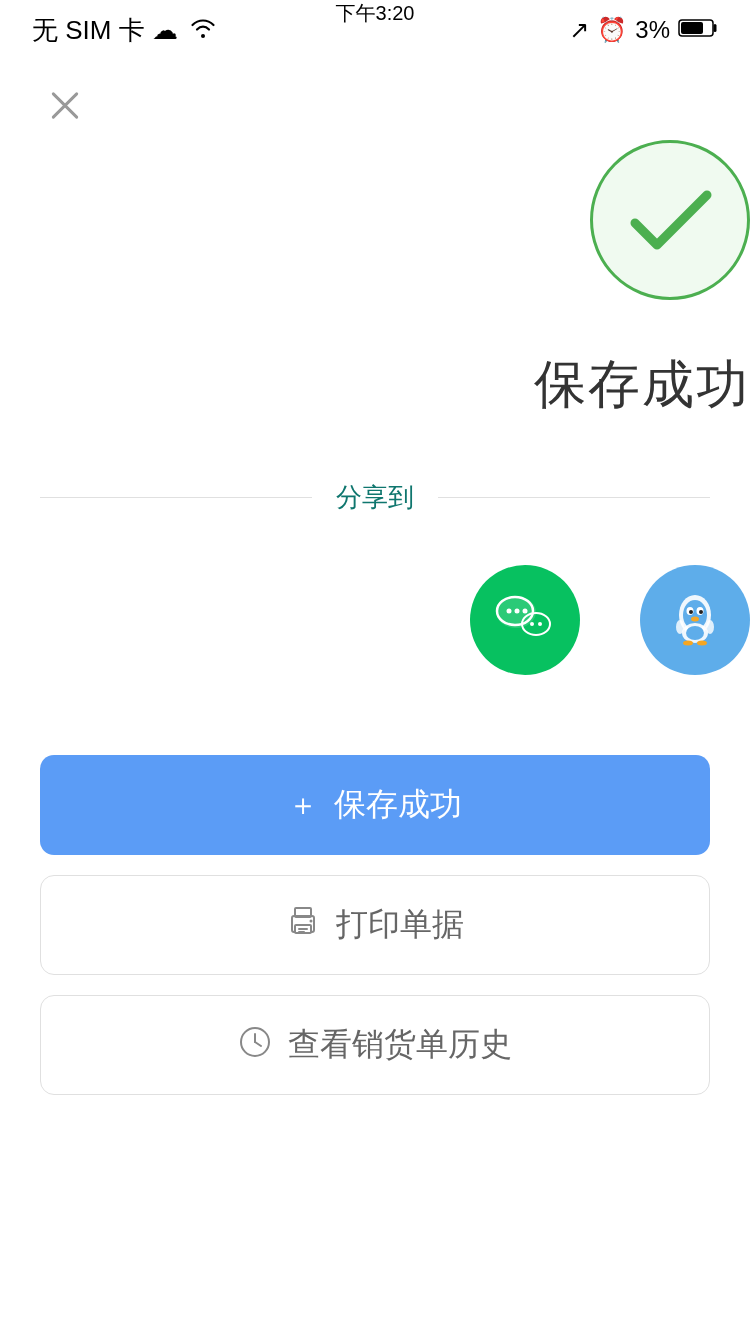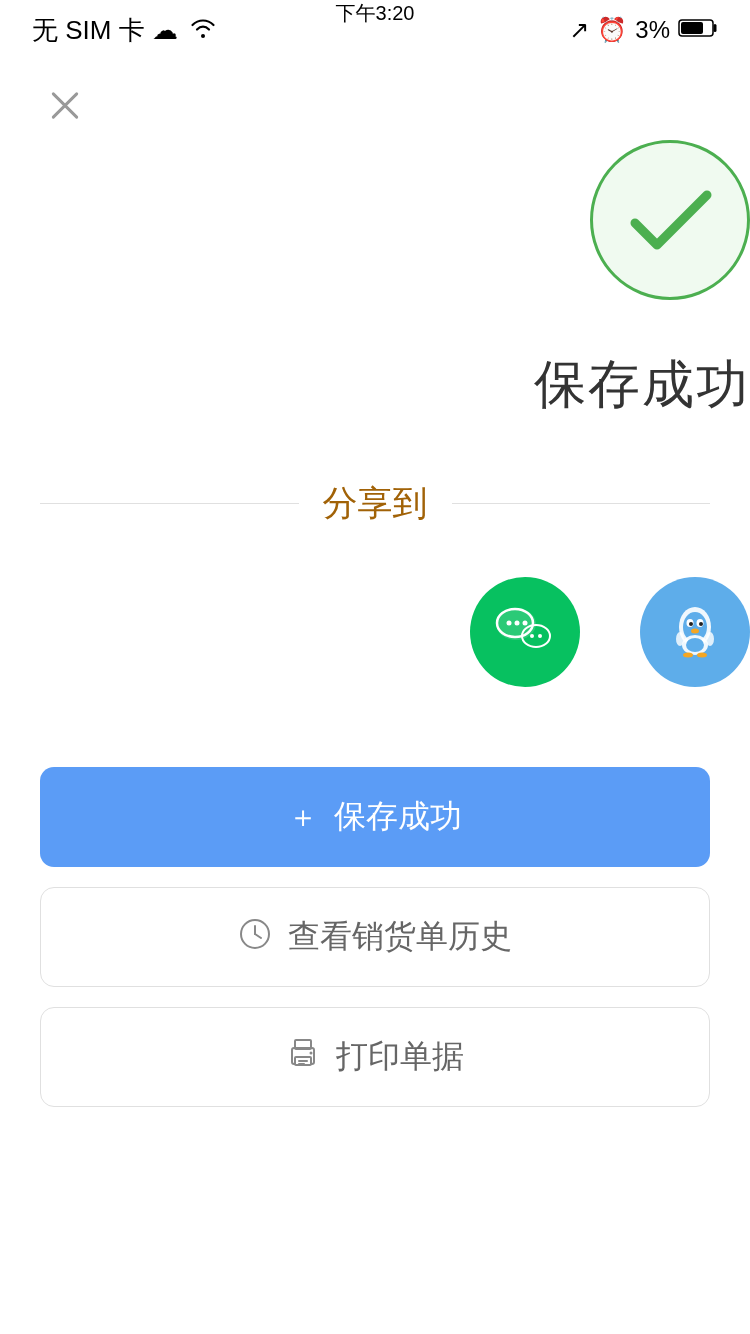--- a/index.html
+++ b/index.html
@@ -124,22 +124,22 @@
       margin-bottom: 50px;
     }
 
     .divider-line {
       flex: 1;
       height: 1px;
       background: #e0e0e0;
     }
 
     .share-label {
-      font-size: 35px;
-      color: #a16207;
+      font-size: 26px;
+      color: #0f766e;
       padding: 0 24px;
     }
 
     
     .share-icons {
       display: flex;
       gap: 60px;
       margin-bottom: 80px;
     }
 
@@ -288,41 +288,41 @@
         <ellipse cx="18" cy="40" rx="4" ry="7" fill="white" opacity="0.8"></ellipse>
         <ellipse cx="48" cy="40" rx="4" ry="7" fill="white" opacity="0.8"></ellipse>
       </svg>
     </div>
   </div>
 
   <div class="actions">
     <button class="btn btn-primary">
       <span class="btn-icon">＋</span>
       <span>保存成功</span>
-    </button>
-
-    <button class="btn btn-secondary">
-      <span class="btn-icon">
-        <svg width="34" height="34" viewBox="0 0 34 34" fill="none">
-          <circle cx="17" cy="17" r="14" stroke="#888" stroke-width="2"></circle>
-          <line x1="17" y1="9" x2="17" y2="17" stroke="#888" stroke-width="2" stroke-linecap="round"></line>
-          <line x1="17" y1="17" x2="23" y2="21" stroke="#888" stroke-width="2" stroke-linecap="round"></line>
-        </svg>
-      </span>
-      <span>查看销货单历史</span>
     </button>
 
     <button class="btn btn-secondary">
       <span class="btn-icon">
         <svg width="34" height="32" viewBox="0 0 34 32" fill="none">
           <rect x="6" y="10" width="22" height="16" rx="2" stroke="#888" stroke-width="2"></rect>
           <rect x="9" y="2" width="16" height="9" rx="1" stroke="#888" stroke-width="2"></rect>
           <rect x="9" y="19" width="16" height="8" rx="1" stroke="#888" stroke-width="2" fill="white"></rect>
           <rect x="12" y="22" width="10" height="2" rx="1" fill="#888"></rect>
           <rect x="12" y="25" width="7" height="2" rx="1" fill="#888"></rect>
           <circle cx="25" cy="15" r="1.5" fill="#888"></circle>
         </svg>
       </span>
       <span>打印单据</span>
     </button>
+
+    <button class="btn btn-secondary">
+      <span class="btn-icon">
+        <svg width="34" height="34" viewBox="0 0 34 34" fill="none">
+          <circle cx="17" cy="17" r="14" stroke="#888" stroke-width="2"></circle>
+          <line x1="17" y1="9" x2="17" y2="17" stroke="#888" stroke-width="2" stroke-linecap="round"></line>
+          <line x1="17" y1="17" x2="23" y2="21" stroke="#888" stroke-width="2" stroke-linecap="round"></line>
+        </svg>
+      </span>
+      <span>查看销货单历史</span>
+    </button>
   </div>
 
 </div>
 
 </body></html>

